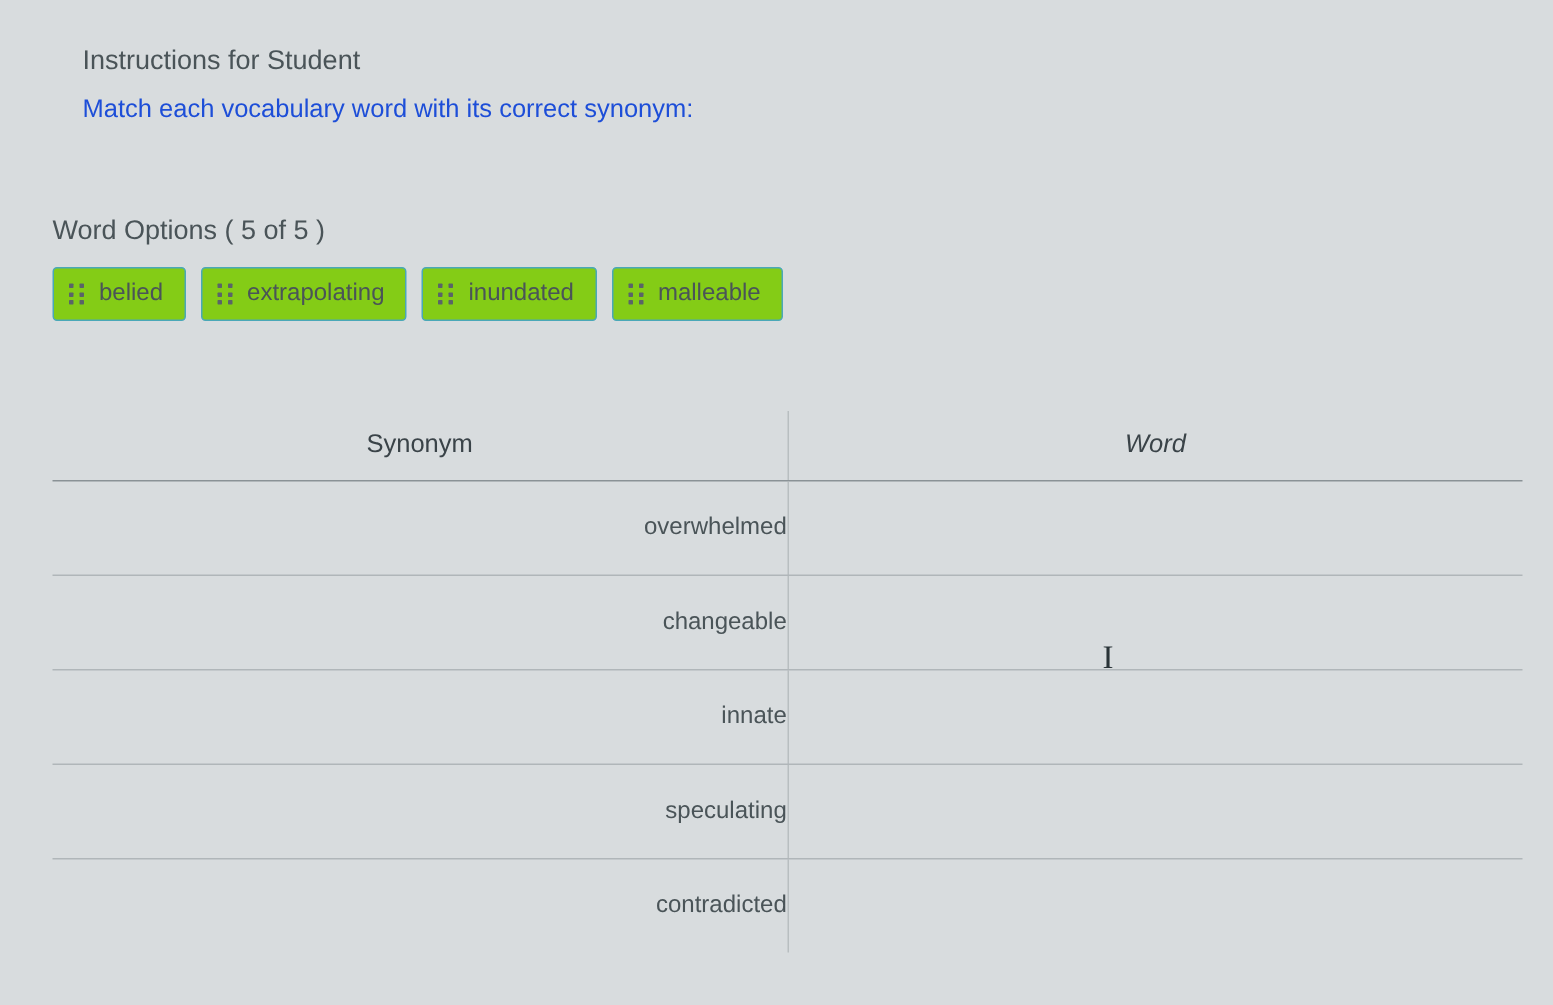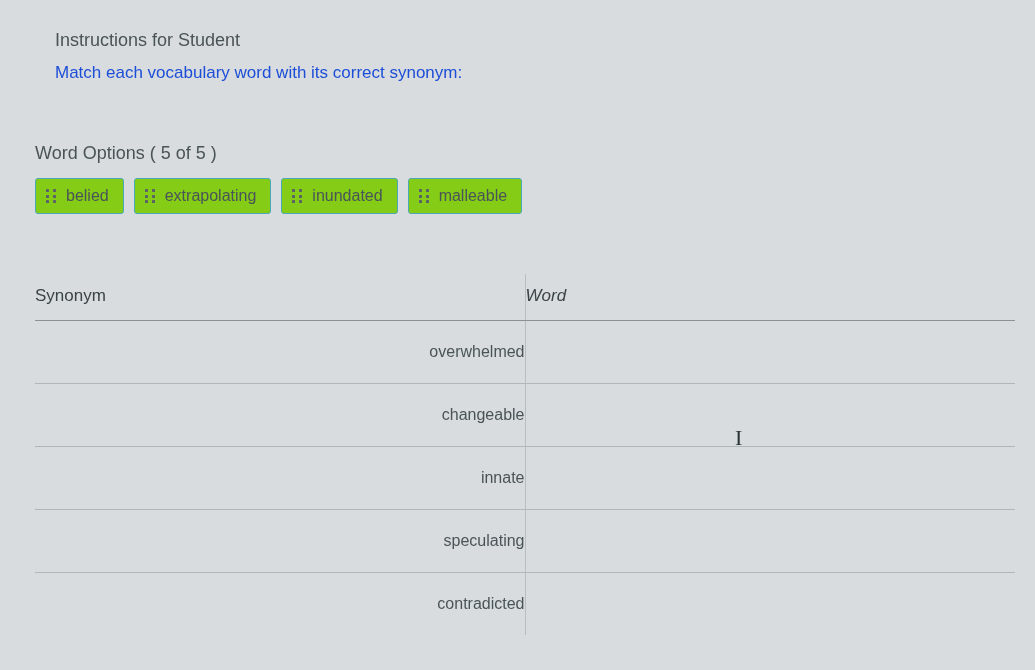--- a/index.html
+++ b/index.html
@@ -75,21 +75,21 @@
     }
     .match-table {
       width: 980px;
       margin-left: -20px;
       border-collapse: collapse;
     }
     .match-table th {
       font-size: 17px;
       font-weight: 500;
       color: #3a4348;
-      text-align: left;
+      text-align: center;
       padding: 12px 0 14px 0;
       border-bottom: 1px solid #8a9296;
     }
     .match-table th.col-synonym {
       width: 50%;
       border-right: 1px solid #b8bec0;
     }
     .match-table th.col-word {
       width: 50%;
       font-style: italic;

